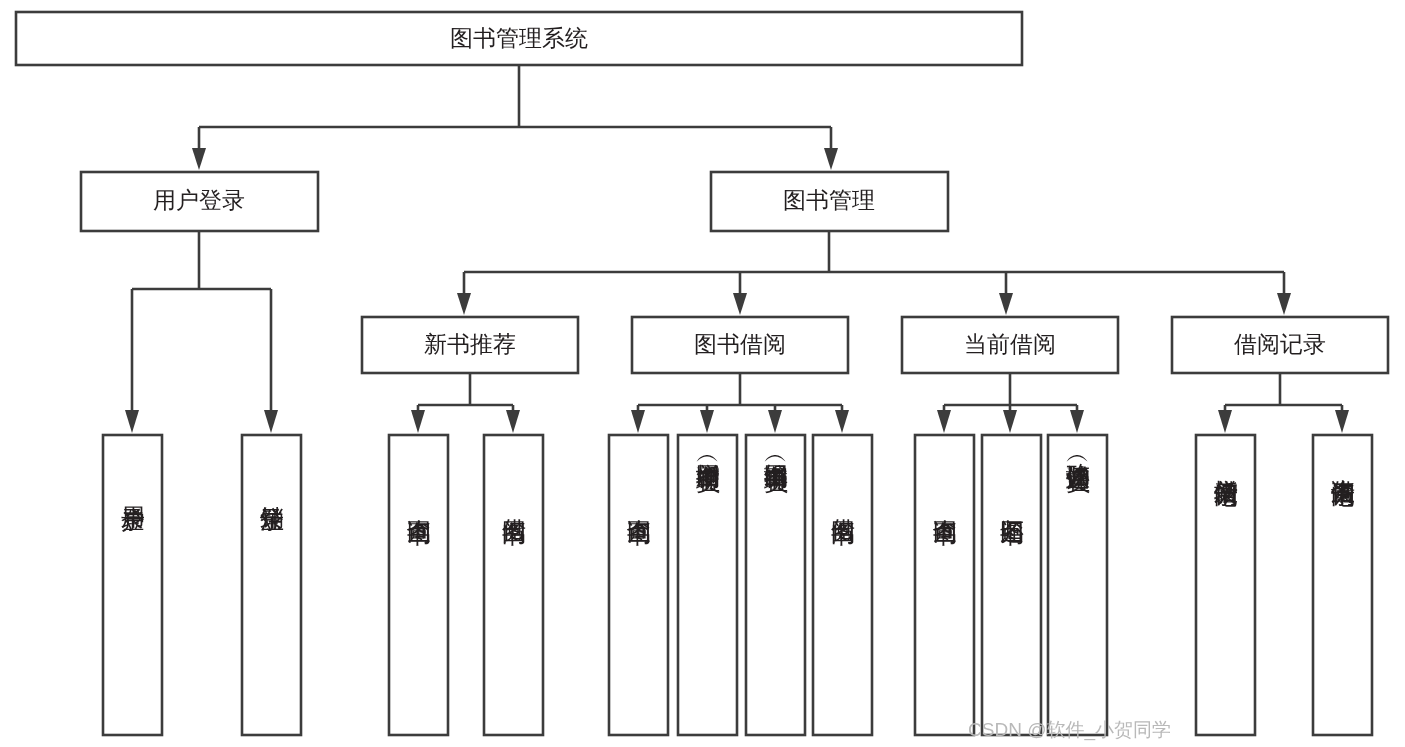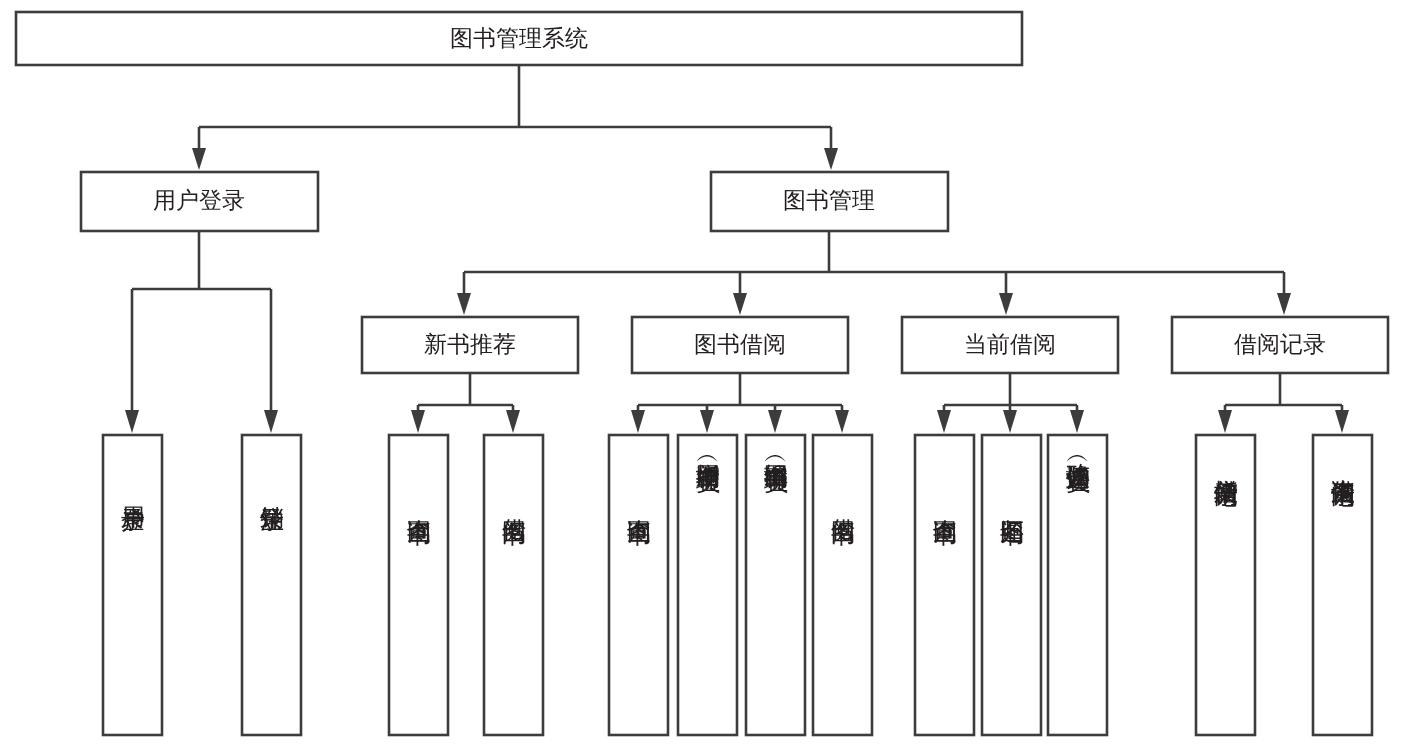--- a/index.html
+++ b/index.html
@@ -219,14 +219,15 @@
   <div class="vlabel-wrap" style="left:764px; top:444px; height:288px;">编辑图书（管理员）</div>
   <div class="vlabel-wrap" style="left:831px; top:500px; height:230px;">借阅图书</div>
 
   <div class="vlabel-wrap" style="left:933px; top:500px; height:230px;">查询图书</div>
   <div class="vlabel-wrap" style="left:1000px; top:500px; height:230px;">归还图书</div>
   <div class="vlabel-wrap" style="left:1066px; top:444px; height:288px;">确认归还（管理员）</div>
 
   <div class="vlabel-wrap" style="left:1214px; top:460px; height:270px;">新增借阅记录</div>
   <div class="vlabel-wrap" style="left:1331px; top:460px; height:270px;">查询借阅记录</div>
 
+  <div class="watermark">CSDN @软件_小贺同学</div>
 
 </div>
 
 </body></html>

